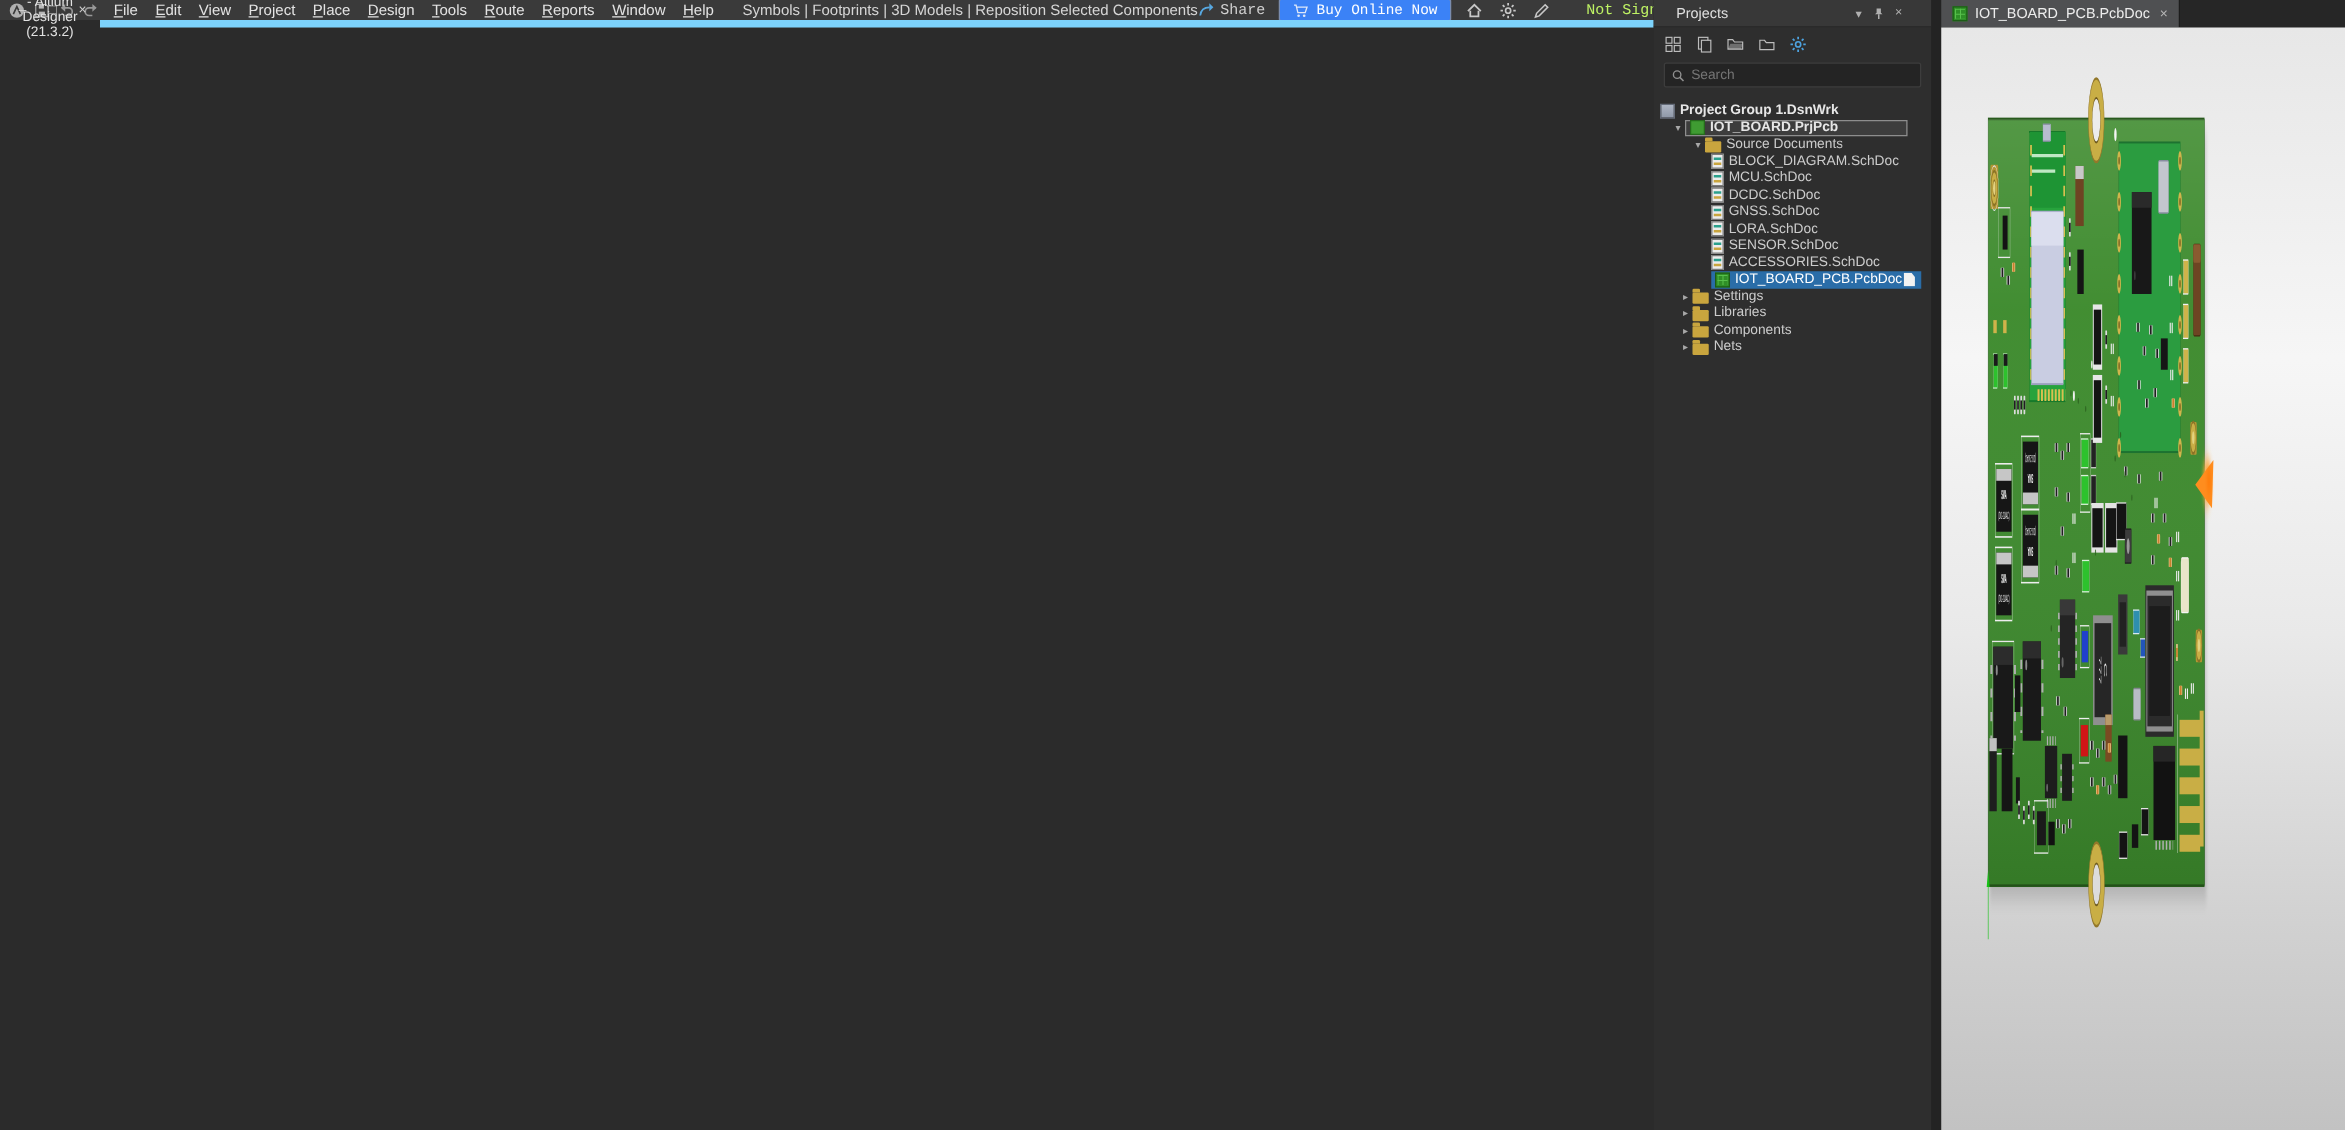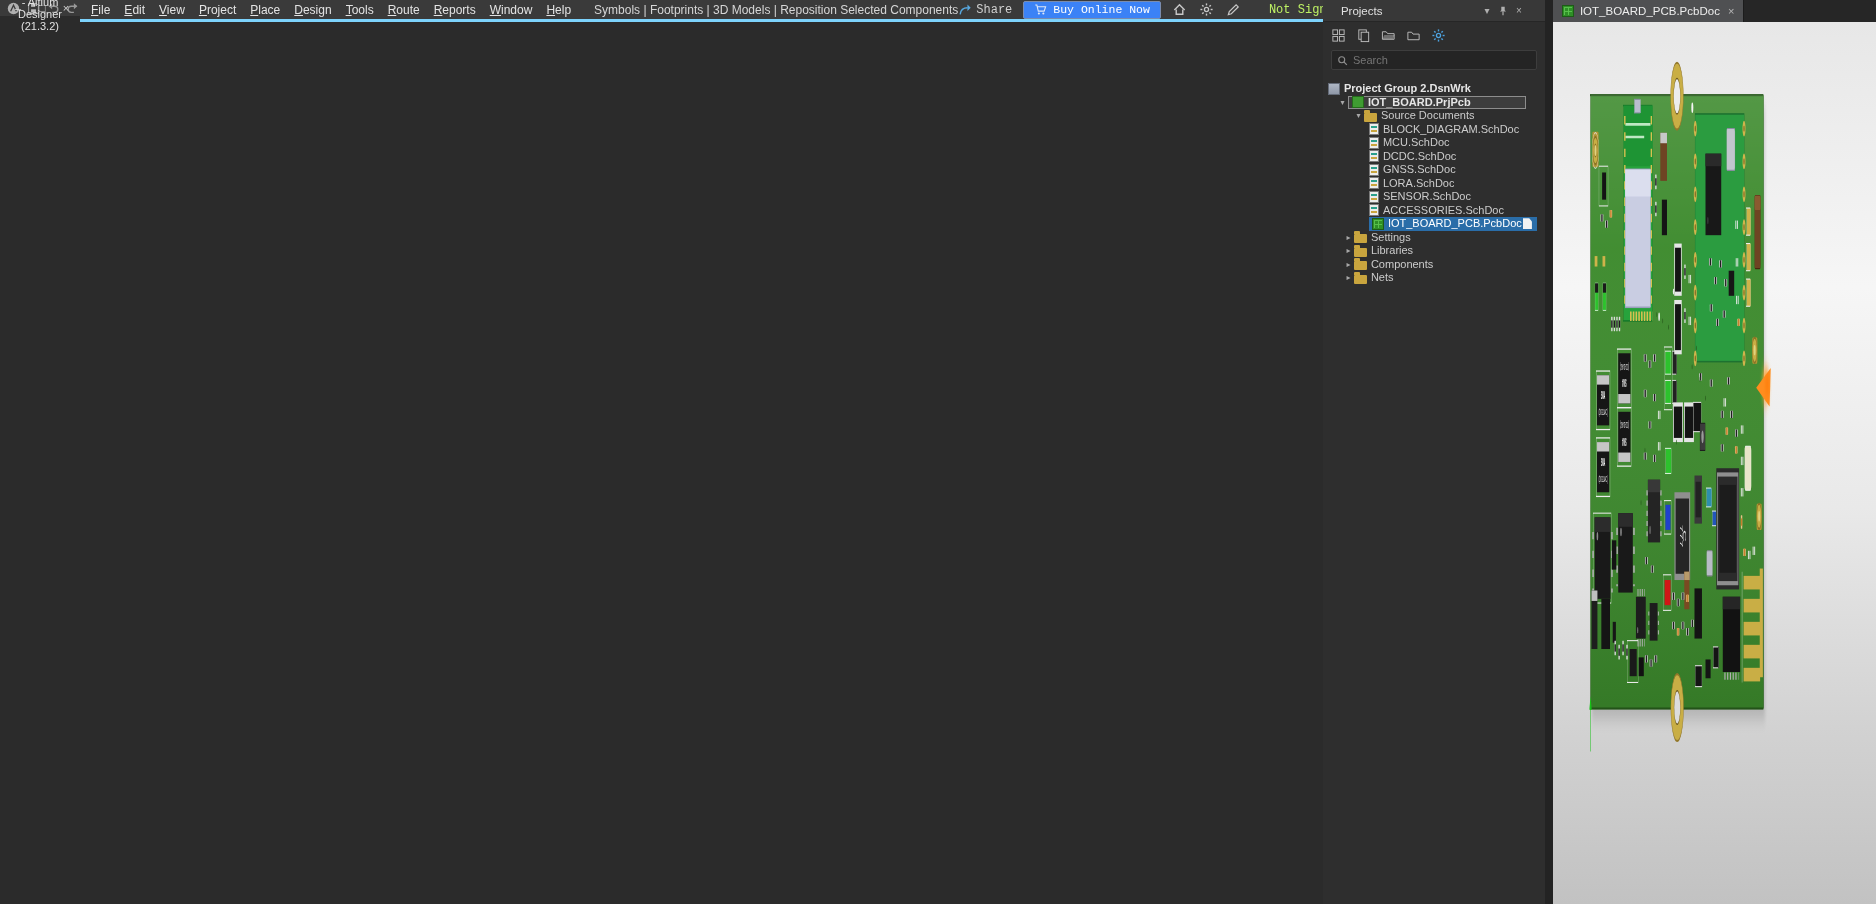--- a/index.html
+++ b/index.html
@@ -10,21 +10,21 @@
   
   .titlebar{height:16px;background:#3a3a3a;position:relative;display:flex;align-items:center;color:#d8d8d8;font-size:11px;flex:none;}
   .tb-left{display:flex;align-items:center;gap:6px;padding-left:6px;}
   .tb-icon{width:14px;height:14px;display:flex;align-items:center;justify-content:center;}
   .tb-title{position:absolute;left:0;right:0;text-align:center;font-size:11px;color:#e2e2e2;pointer-events:none;}
   .tb-search{position:absolute;right:400px;top:0;height:16px;display:flex;align-items:center;gap:5px;color:#b8b8b8;}
   .win-controls{position:absolute;right:2px;top:0;display:flex;height:16px;}
   .wc{width:24px;text-align:center;color:#cfcfcf;font-size:11px;line-height:16px;}
 
   
-  .menubar{height:22px;background:#3a3a3a;border-bottom:3px solid #7dd3fc;display:flex;align-items:center;
+  .menubar{height:22px;background:#3a3a3a;border-bottom:6px solid #7dd3fc;display:flex;align-items:center;
     font-size:12px;color:#e3e3e3;padding:0 0 0 4px;flex:none;overflow:hidden;}
   .menu-item{display:inline-block;padding:2px 7px;}
   .menu-item::first-letter{text-decoration:underline;}
   .mb-context{margin-left:16px;color:#d6d6d6;white-space:nowrap;}
   .mb-right{display:flex;align-items:center;gap:11px;margin-left:auto;padding-right:0;white-space:nowrap;font-family:Liberation Mono, monospace;}
   .mb-share{display:flex;align-items:center;gap:4px;color:#d0d0d0;}
   .mb-buy{display:flex;align-items:center;gap:6px;background:#3b82f6;border:1px solid #7a8cae;border-radius:2px;
     color:#fff;font-size:11.5px;padding:1px 10px;height:18px;}
   .mb-ic{width:16px;height:16px;display:flex;align-items:center;justify-content:center;}
   .mb-user{display:flex;align-items:center;gap:16px;max-width:70px;overflow:hidden;color:#bef264;}
@@ -257,21 +257,21 @@
         <svg width="11" height="11" viewBox="0 0 14 14">
             <circle cx="6" cy="6" r="3.8" fill="none" stroke="#8f8f8f" stroke-width="1.4"></circle>
             <line x1="8.8" y1="8.8" x2="12.5" y2="12.5" stroke="#8f8f8f" stroke-width="1.6"></line>
           </svg>
         <input placeholder="Search" style="">
       </div>
 
       <div class="tree">
         <div class="trow p0">
           <span class="ico ico-dsnwrk"></span>
-          <span class="lbl b">Project Group 2.DsnWrk</span>
+          <span class="lbl b">Project Group 1.DsnWrk</span>
         </div>
         <div class="trow p1">
           <span class="arr">▾</span>
           <span class="focusbox">
             <span class="ico ico-prj"></span>
             <span class="lbl b">IOT_BOARD.PrjPcb</span>
           </span>
         </div>
         <div class="trow p2">
           <span class="arr">▾</span>

